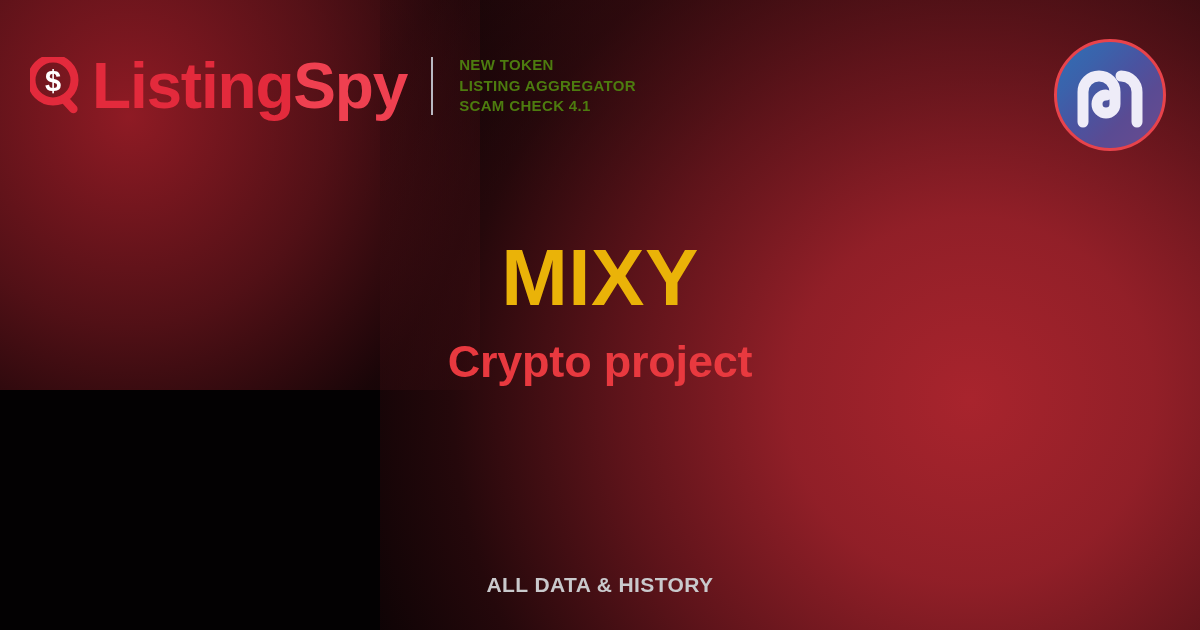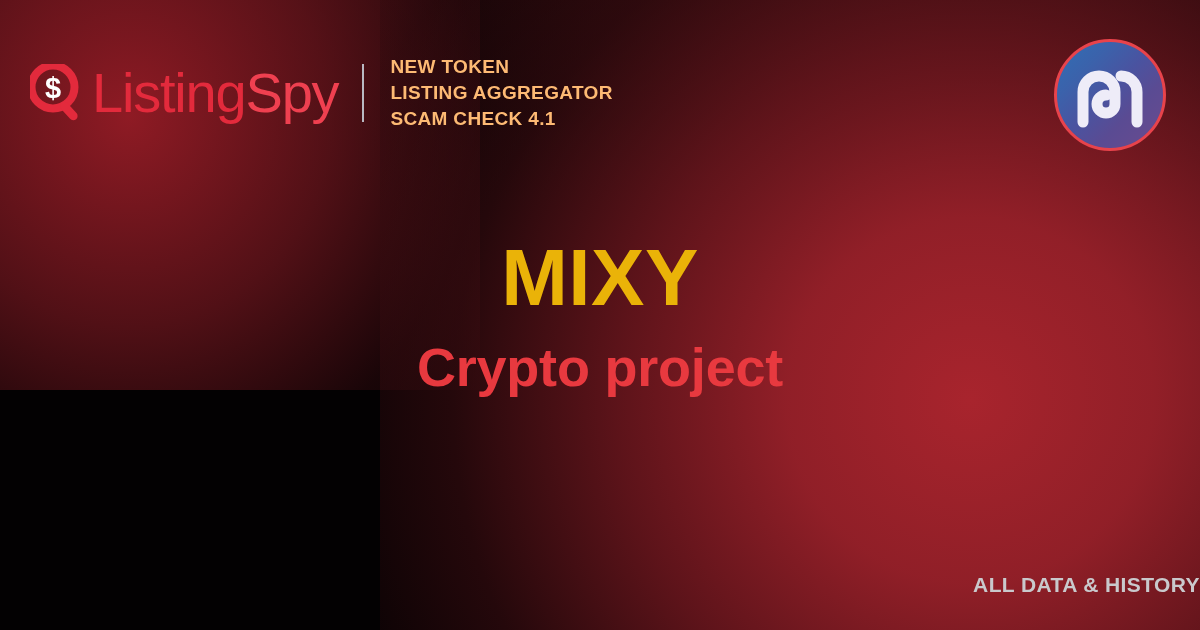--- a/index.html
+++ b/index.html
@@ -90,40 +90,40 @@
 
   .magnifier-icon {
     width: 56px;
     height: 58px;
     display: block;
     flex: none;
     margin-right: 6px;
   }
 
   .wordmark {
-    font-size: 56px;
-    font-weight: normal;
+    font-size: 64px;
+    font-weight: bold;
     letter-spacing: -1.2px;
     line-height: 1;
     white-space: nowrap;
   }
   .wordmark .w-listing { color: #e32a3c; }
   .wordmark .w-spy     { color: #ef4050; }
 
   .brand-divider {
     width: 2px;
     height: 58px;
     background: #b9b9c2;
     margin: 0 26px 0 24px;
     flex: none;
   }
 
   .tagline {
-    color: #fdba74;
-    font-size: 19px;
+    color: #4d7c0f;
+    font-size: 15px;
     font-weight: bold;
     letter-spacing: 0.35px;
     line-height: 1.37;
     white-space: nowrap;
   }
 
   
   .avatar {
     position: absolute;
     left: 1054px;
@@ -161,34 +161,34 @@
   .project-name {
     color: #eab308;
     font-size: 80px;
     font-weight: bold;
     letter-spacing: 0.5px;
     line-height: 1.06;
     margin: 0;
   }
   .project-kind {
     color: #e8393f;
-    font-size: 54px;
+    font-size: 45px;
     font-weight: bold;
     letter-spacing: -0.2px;
     line-height: 1.12;
     margin: 16px 0 0 0;
   }
 
   
   .footer {
     position: absolute;
     left: 0;
     top: 573px;
     width: 1200px;
-    text-align: right;
+    text-align: center;
   }
   .footer-text {
     color: #c9c9cc;
     font-size: 21px;
     font-weight: bold;
     letter-spacing: 0.4px;
   }
 </style>
 </head>
 <body>

